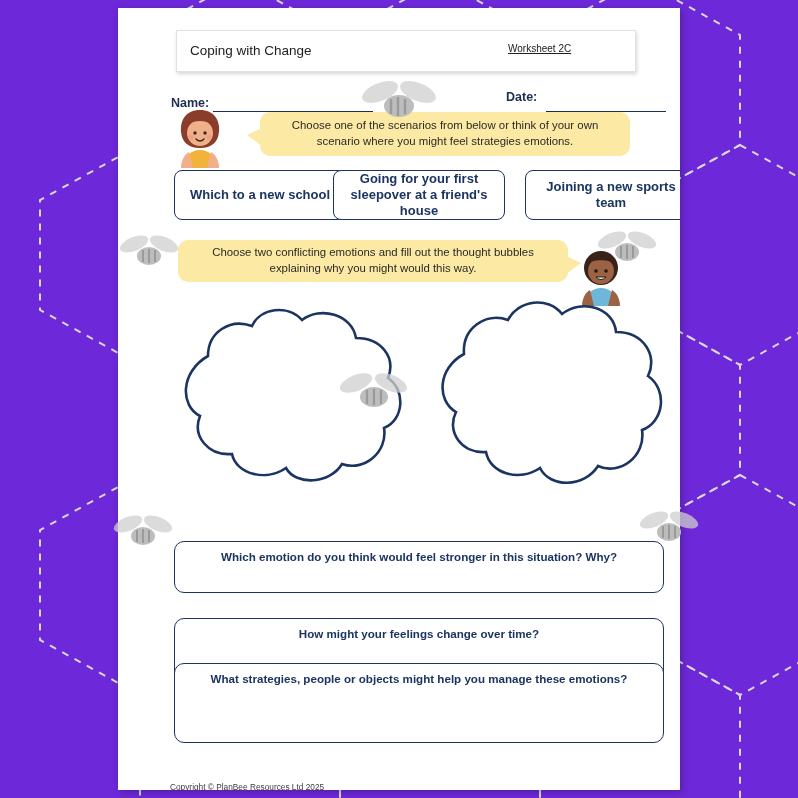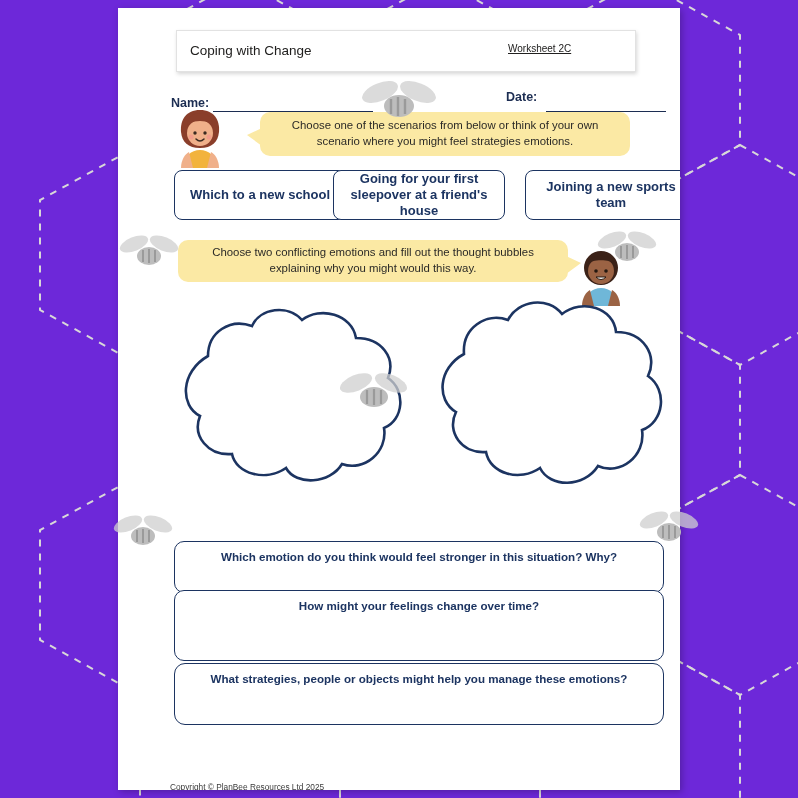--- a/index.html
+++ b/index.html
@@ -190,22 +190,22 @@
   }
   .qbox .qtext {
     display: block;
     text-align: center;
     color: #1c3461;
     font-size: 11.6px;
     font-weight: bold;
     padding-top: 8px;
   }
   .qbox-0 { top: 500px; height: 52px; margin-top: 33px; }
-  .qbox-1 { top: 582px; height: 71px; }
-  .qbox-2 { top: 655px; height: 62px; border-radius: 11px; }
+  .qbox-1 { top: 610px; height: 71px; }
+  .qbox-2 { top: 655px; height: 80px; }
 
   
   .footer-left {
     position: absolute;
     left: 52px;
     top: 742px;
     font-size: 8.3px;
     color: #3b3b3b;
     margin-top: 32px;
   }

